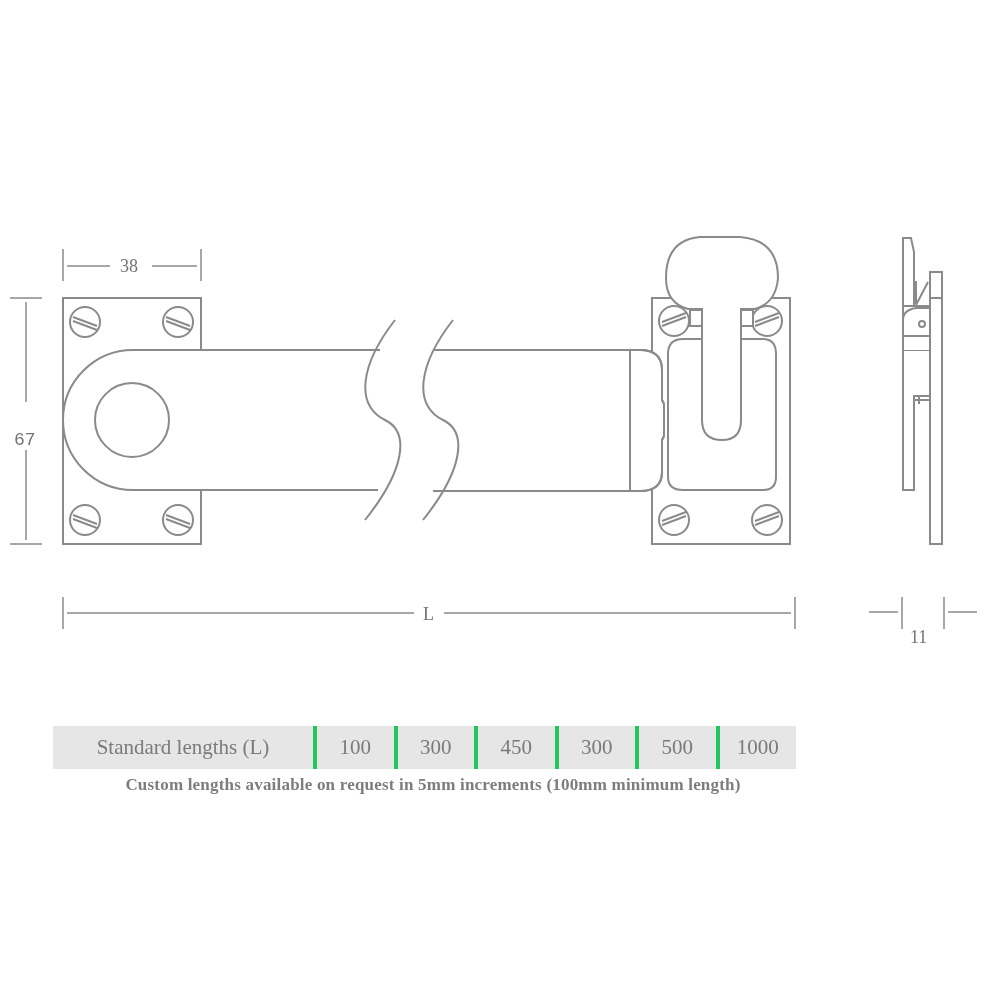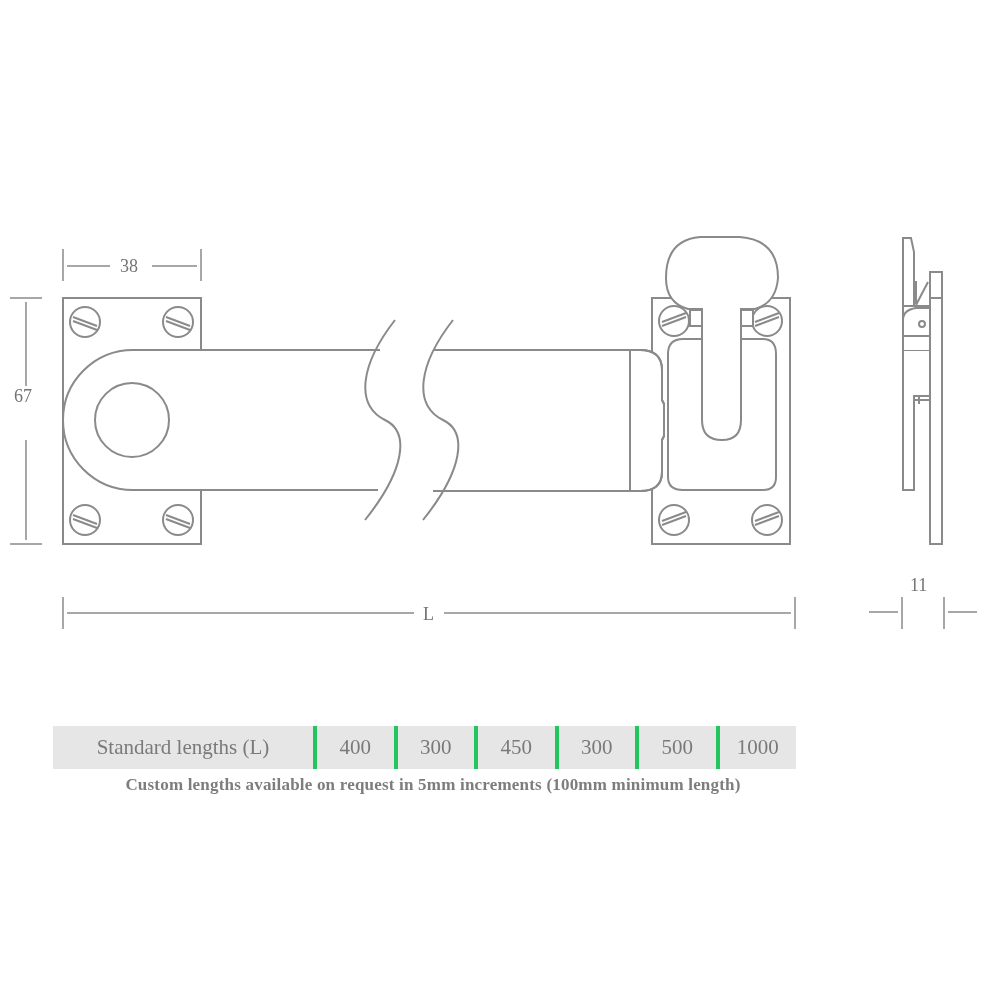--- a/index.html
+++ b/index.html
@@ -140,27 +140,27 @@
 
   <g>
     <line class="dim" x1="902" y1="597" x2="902" y2="629"></line>
     <line class="dim" x1="944" y1="597" x2="944" y2="629"></line>
     <line class="dim" x1="869" y1="612" x2="898" y2="612"></line>
     <line class="dim" x1="948" y1="612" x2="977" y2="612"></line>
   </g>
 </svg>
 
 <div class="dim-label" style="left:116px; top:256px;">38</div>
-<div class="dim-label" style="left:10px; top:386px;">67</div>
+<div class="dim-label" style="left:10px; top:430px;font-family:Liberation Mono, monospace;">67</div>
 <div class="dim-label" style="left:419px; top:604px;">L</div>
-<div class="dim-label" style="left:908px; top:575px; padding:0 2px;">11</div>
+<div class="dim-label" style="left:908px; top:627px; padding:0 2px;">11</div>
 
 <div id="lengths-table">
   <div class="cell head">Standard lengths (L)</div>
-  <div class="cell val">400</div>
+  <div class="cell val">100</div>
   <div class="cell val">300</div>
   <div class="cell val">450</div>
   <div class="cell val">300</div>
   <div class="cell val">500</div>
   <div class="cell val">1000</div>
 </div>
 
 <div id="custom-note">Custom lengths available on request in 5mm increments (100mm minimum length)</div>
 
 </body></html>

